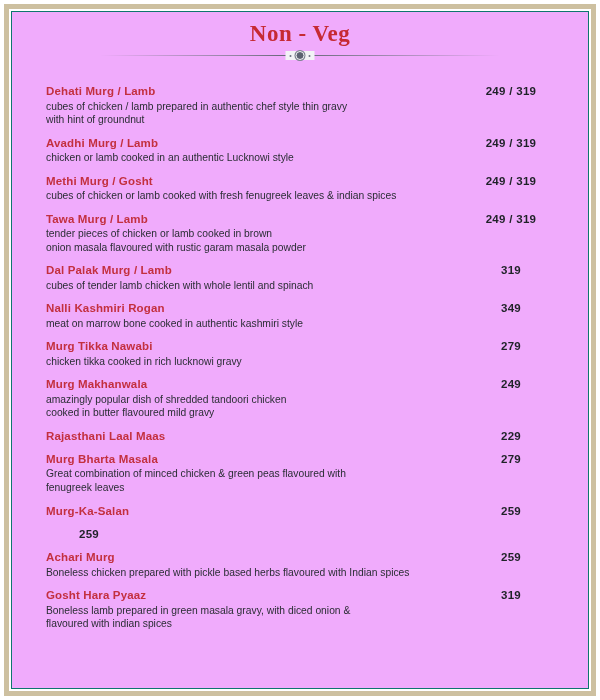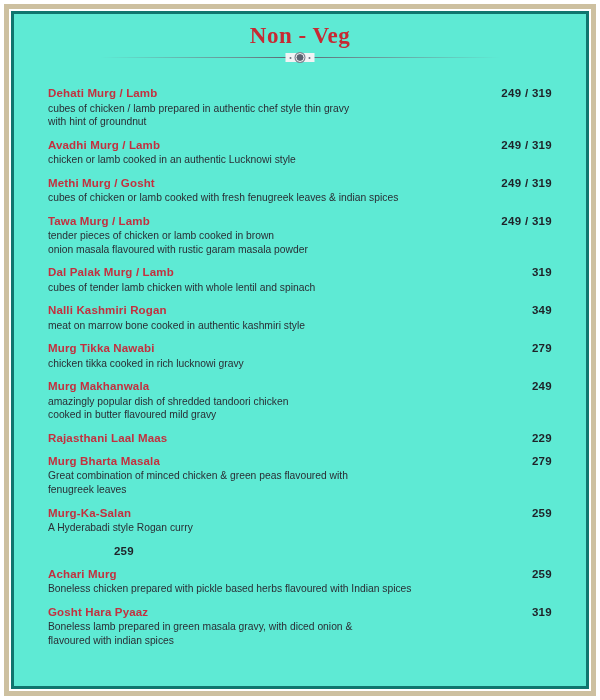--- a/index.html
+++ b/index.html
@@ -33,23 +33,23 @@
     border: 5px solid #cdc0a0;
     box-sizing: border-box;
     background: #ffffff;
   }
   .frame-inner {
     position: absolute;
     left: 11px;
     top: 11px;
     right: 11px;
     bottom: 11px;
-    border: 3px solid #0f766e;
-    box-sizing: border-box;
-    background: #5eead4;
+    border: 1px solid #0f766e;
+    box-sizing: border-box;
+    background: #f0abfc;
     overflow: hidden;
   }
 
   .content {
     position: absolute;
     left: 0;
     top: 0;
     right: 0;
     bottom: 0;
     padding: 6px 22px 0 22px;
@@ -140,21 +140,21 @@
   .item-desc {
     color: #2a2d34;
     font-size: 10.3px;
     line-height: 1.32;
     margin-top: 1px;
     white-space: pre-line;
   }
   .item-price {
     flex: 0 0 auto;
     width: 86px;
-    text-align: right;
+    text-align: center;
     color: #1f2228;
     font-weight: bold;
     font-size: 11.5px;
     line-height: 1.25;
     letter-spacing: 0.3px;
     white-space: nowrap;
   }
 </style>
 </head>
 <body>
@@ -245,21 +245,20 @@
             <div class="item-text">
               <div class="item-name">Murg Bharta Masala</div>
               <div class="item-desc">Great combination of minced chicken &amp; green peas flavoured with
 fenugreek leaves</div>
             </div>
             <div class="item-price">279</div>
           </div>
           <div class="menu-item">
             <div class="item-text">
               <div class="item-name">Murg-Ka-Salan</div>
-              <div class="item-desc">A Hyderabadi style Rogan curry</div>
             </div>
             <div class="item-price">259</div>
           </div>
           <div class="menu-item">
             <div class="item-price">259</div>
           </div>
           <div class="menu-item">
             <div class="item-text">
               <div class="item-name">Achari Murg</div>
               <div class="item-desc">Boneless chicken prepared with pickle based herbs flavoured with Indian spices</div>

